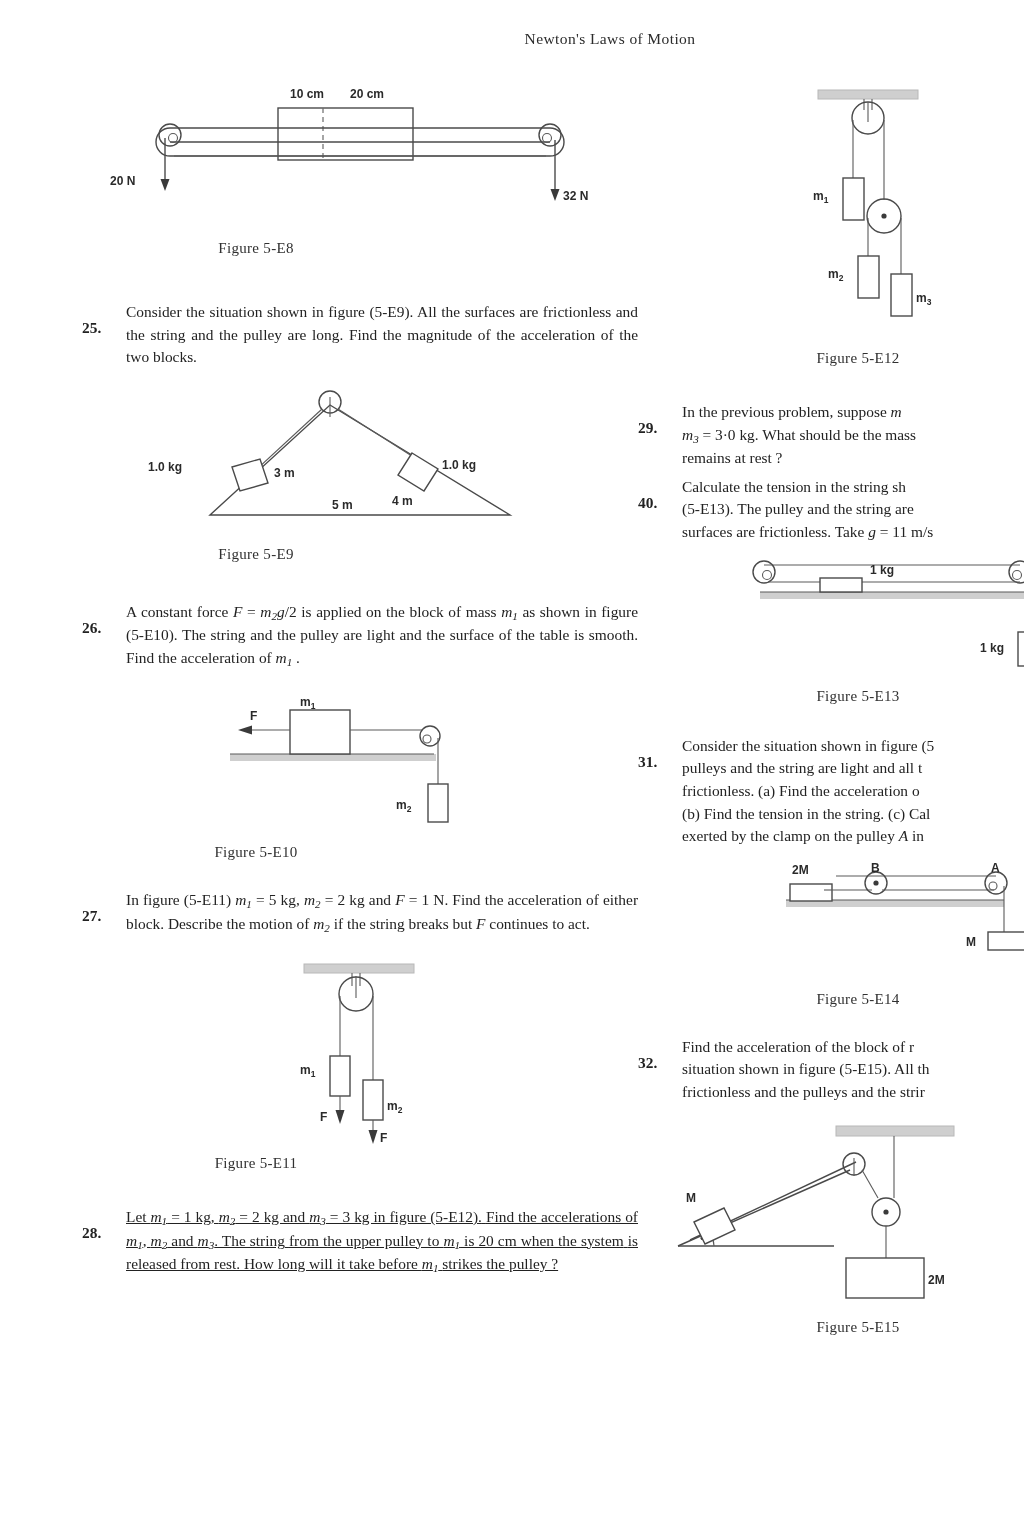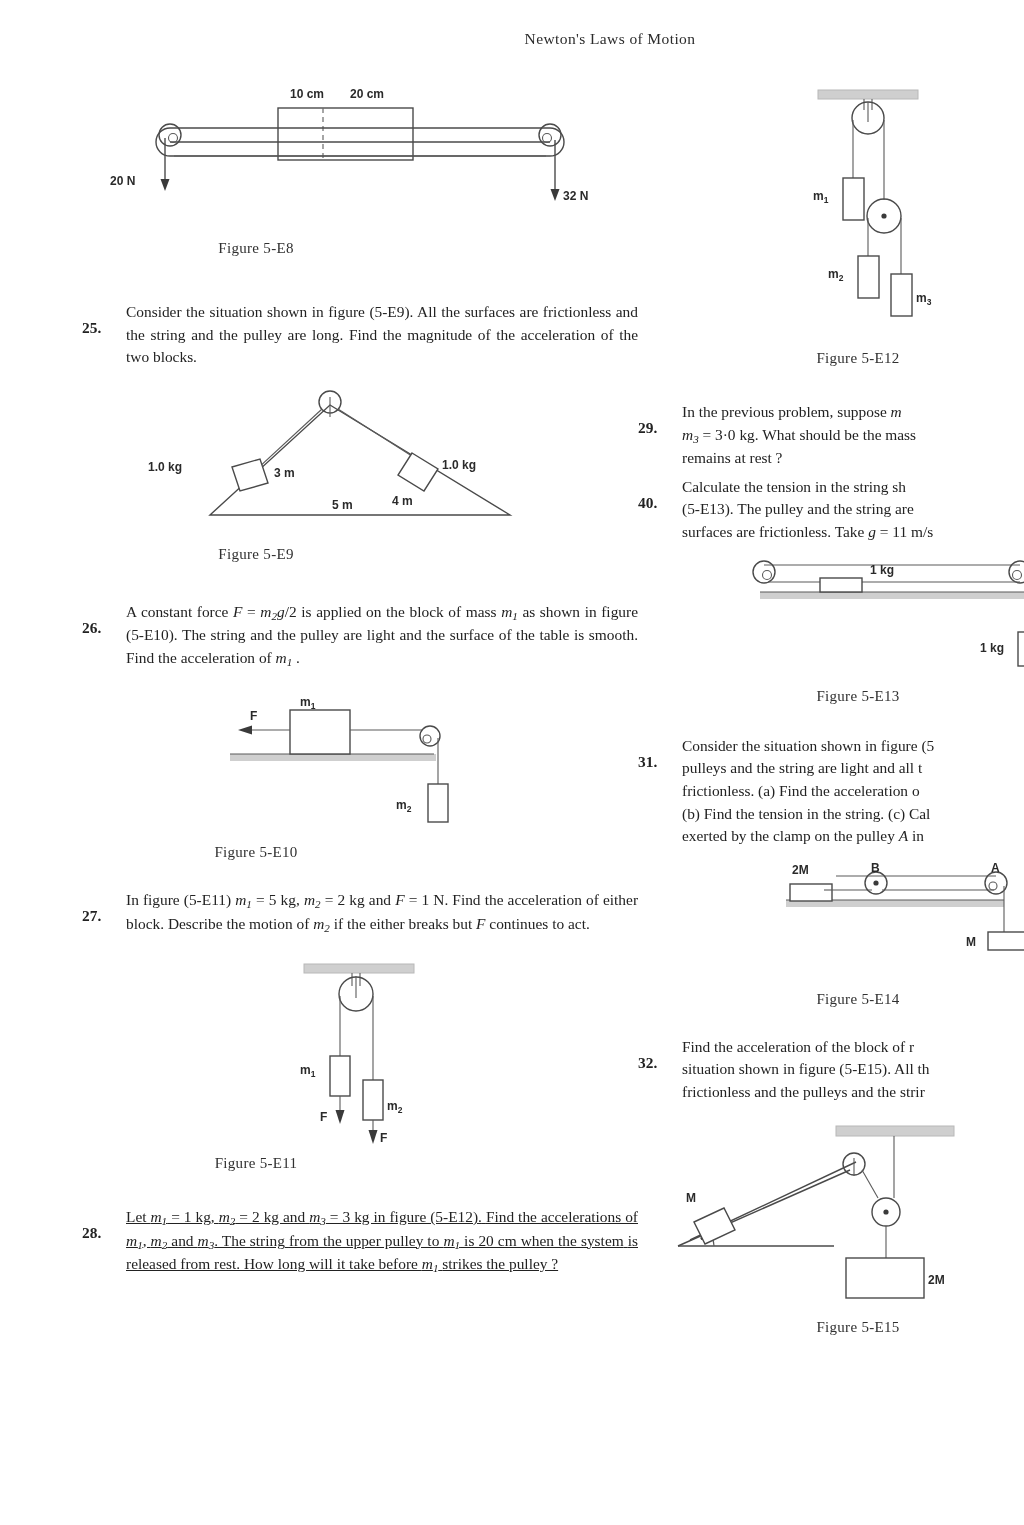--- a/index.html
+++ b/index.html
@@ -225,21 +225,21 @@
           <tspan class="lbl">m</tspan><tspan class="lbl-sub" dy="3">2</tspan>
         </text>
       </svg>
       <div class="figcap" style="margin-top:2px; margin-left:-208px;">Figure 5-E10</div>
     </div>
 
     <div class="qitem" style="margin-top:28px;">
       <span class="qnum">27.</span>
       <span>In figure (5-E11) </span><i>m</i><span class="sub">1</span><span> = 5 kg, </span><i>m</i><span class="sub">2</span><span> = 2 kg and </span><i>F</i><span> = 1 N. Find</span>
       <span>the acceleration of either block. Describe the motion of</span>
-      <i>m</i><span class="sub">2</span><span> if the either breaks but </span><i>F</i><span> continues to act.</span>
+      <i>m</i><span class="sub">2</span><span> if the string breaks but </span><i>F</i><span> continues to act.</span>
     </div>
 
     <div class="figbox" style="margin-top:22px;">
       <svg width="556" height="195" viewBox="0 0 556 195">
 
         <rect class="ceil" x="222" y="6" width="110" height="9"></rect>
 
         <line class="stroke-thin" x1="270" y1="15" x2="270" y2="28"></line>
         <line class="stroke-thin" x1="278" y1="15" x2="278" y2="28"></line>
 

